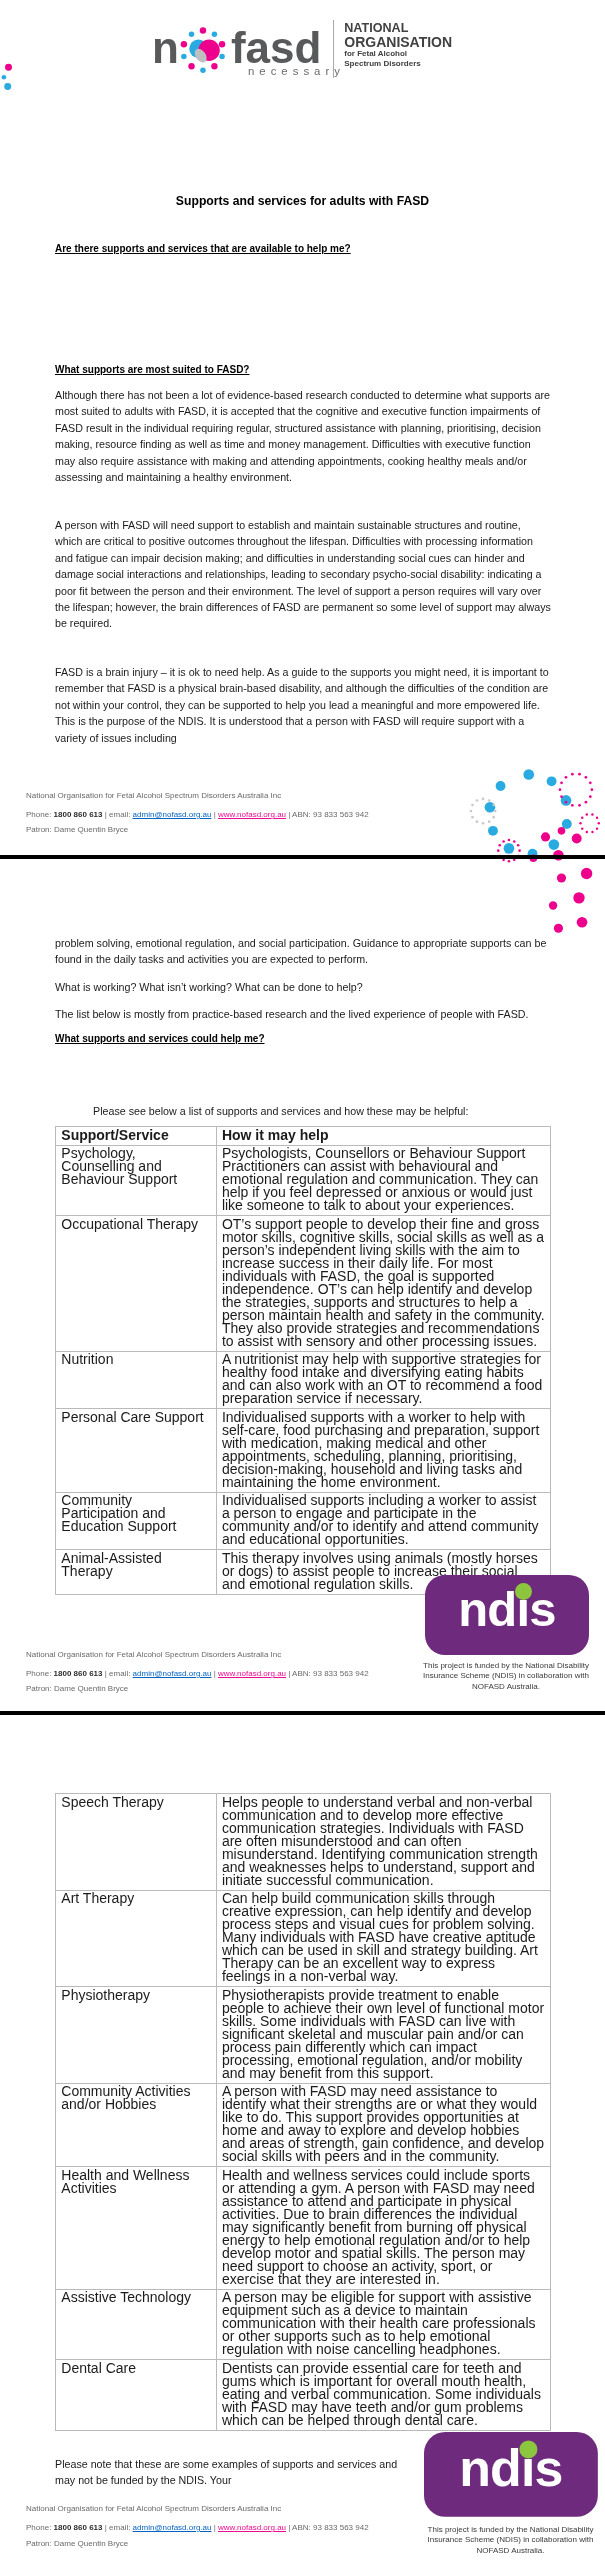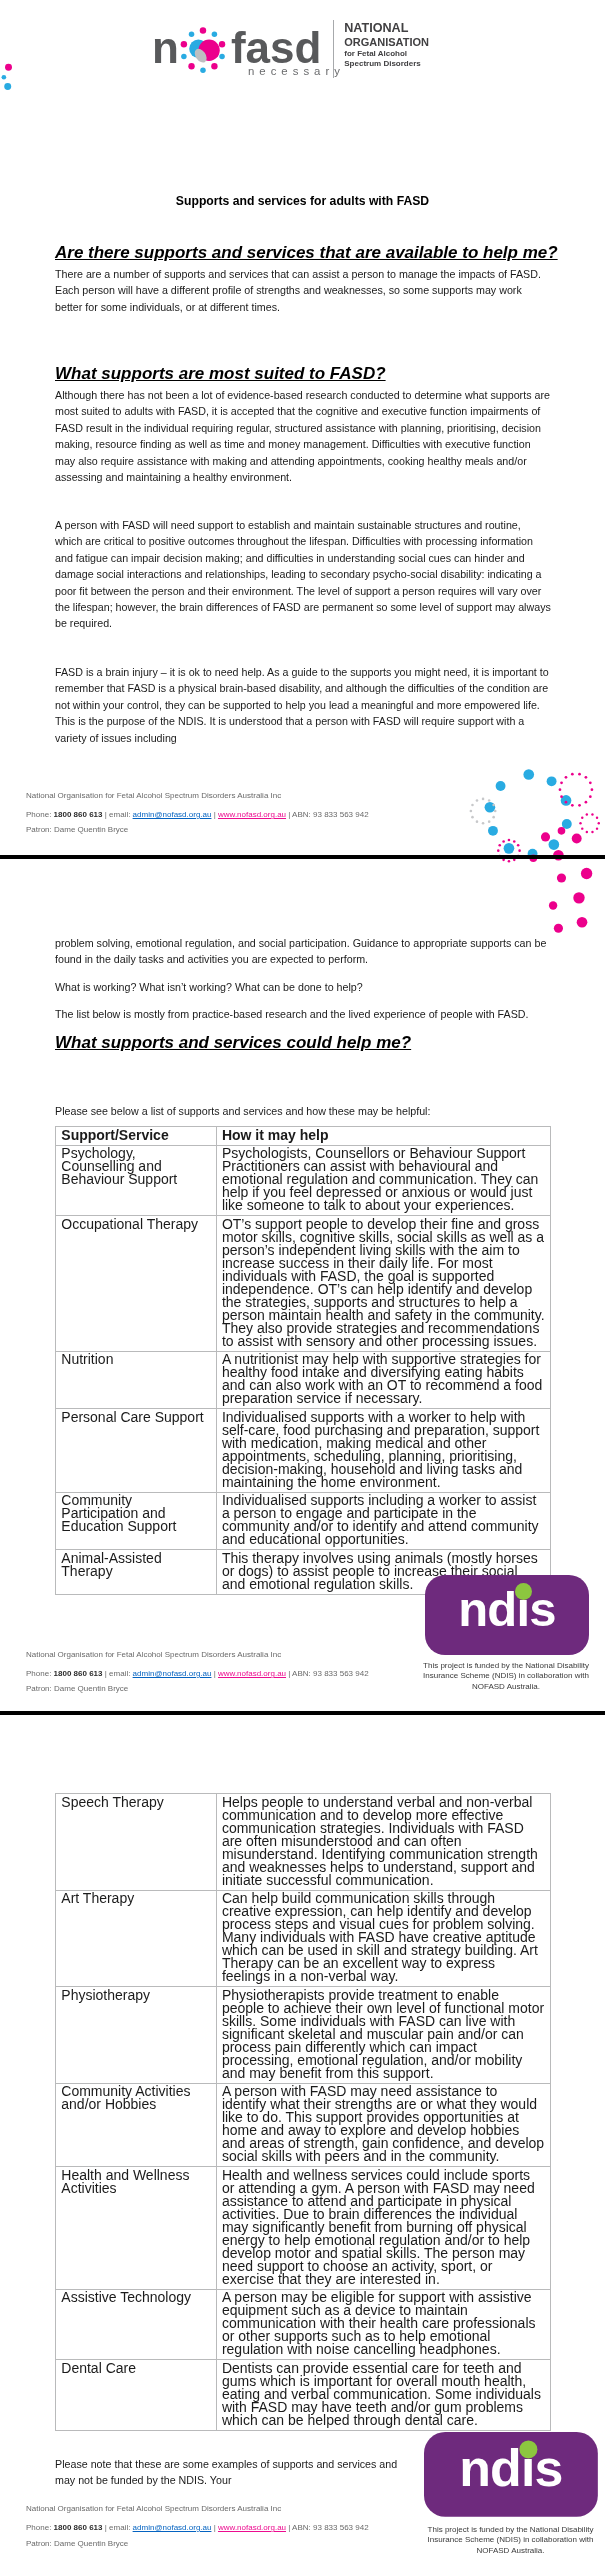--- a/index.html
+++ b/index.html
@@ -18,26 +18,26 @@
     font-size:44px; font-weight:600; color:#58595b; letter-spacing:0px; line-height:44px;
   }
   .brand-blob { margin:0 1.5px; }
   .brand-sub {
     position:absolute; left:96px; top:47px;
     font-size:11.4px; letter-spacing:5px; color:#6a6b6d; font-weight:500;
   }
   .brand-divider { width:1.5px; height:58px; background:#a7a9ac; margin:1.5px 10px 0 11.4px; }
   .brand-org { padding-top:3px; color:#414042; }
   .org1 { font-size:12.6px; font-weight:bold; line-height:14.5px; }
-  .org2 { font-size:11px; font-weight:bold; line-height:13px; }
+  .org2 { font-size:14px; font-weight:bold; line-height:13px; }
   .org3, .org4 { font-size:8px; font-weight:bold; line-height:10px; }
 
   
   .center-title { left:0; width:605px; text-align:center; font-weight:bold; font-size:12.2px; color:#000; }
-  .heading { left:55px; font-size:17px; font-weight:bold; color:#000; text-decoration:underline;font-style:italic; }
+  .heading { left:55px; font-size:10px; font-weight:bold; color:#000; text-decoration:underline; }
   .body-text { left:55px; width:496px; font-size:10.7px; line-height:16.4px; color:#1b1b1b; }
 
   
   .tbl { border-collapse:collapse; width:496px; table-layout:fixed;
          font-size:14px; line-height:13px; color:#1b1b1b; }
   .tbl td { border:0.8px solid #b9babb; vertical-align:top; padding:1.5px 5.3px 3px 5.3px; }
   .tbl td.c1 { width:149px; }
   .tbl .hdr td { font-weight:bold; }
 
   
@@ -95,21 +95,20 @@
       <div class="org1">NATIONAL</div>
       <div class="org2">ORGANISATION</div>
       <div class="org3">for Fetal Alcohol</div>
       <div class="org4">Spectrum Disorders</div>
     </div>
   </div>
 
   <div class="abs center-title" style="top:157px;margin-top:37px;">Supports and services for adults with FASD</div>
 
   <div class="abs heading" style="top:243px;">Are there supports and services that are available to help me?</div>
-  <div class="abs body-text" style="top:266px;">There are a number of supports and services that can assist a person to manage the impacts of FASD. Each person will have a different profile of strengths and weaknesses, so some supports may work better for some individuals, or at different times.</div>
 
   <div class="abs heading" style="top:364px;">What supports are most suited to FASD?</div>
   <div class="abs body-text" style="top:387px;">Although there has not been a lot of evidence-based research conducted to determine what supports are most suited to adults with FASD, it is accepted that the cognitive and executive function impairments of FASD result in the individual requiring regular, structured assistance with planning, prioritising, decision making, resource finding as well as time and money management. Difficulties with executive function may also require assistance with making and attending appointments, cooking healthy meals and/or assessing and maintaining a healthy environment.</div>
   <div class="abs body-text" style="top:517px;">A person with FASD will need support to establish and maintain sustainable structures and routine, which are critical to positive outcomes throughout the lifespan. Difficulties with processing information and fatigue can impair decision making; and difficulties in understanding social cues can hinder and damage social interactions and relationships, leading to secondary psycho-social disability:  indicating a poor fit between the person and their environment. The level of support a person requires will vary over the lifespan; however, the brain differences of FASD are permanent so some level of support may always be required.</div>
   <div class="abs body-text" style="top:664px;">FASD is a brain injury – it is ok to need help. As a guide to the supports you might need, it is important to remember that FASD is a physical brain-based disability, and although the difficulties of the condition are not within your control, they can be supported to help you lead a meaningful and more empowered life. This is the purpose of the NDIS. It is understood that a person with FASD will require support with a variety of issues including</div>
 
   <div class="abs foot" style="top:791px;">National Organisation for Fetal Alcohol Spectrum Disorders Australia Inc</div>
   <div class="abs foot" style="top:810px;">
     <span>Phone: </span><b>1800 860 613</b><span> | email: </span><a class="lnk-email">admin@nofasd.org.au</a><span> | </span><a class="lnk-web">www.nofasd.org.au</a><span> | ABN: 93 833 563 942</span>
   </div>
@@ -194,21 +193,21 @@
         <circle cx="137" cy="292" r="6"></circle>
     </g>
   </svg>
 
   <div class="page-sep" style="top:855px;"></div>
 
   <div class="abs body-text" style="top:935px;">problem solving, emotional regulation, and social participation. Guidance to appropriate supports can be found in the daily tasks and activities you are expected to perform.</div>
   <div class="abs body-text" style="top:979px;">What is working? What isn’t working? What can be done to help?</div>
   <div class="abs body-text" style="top:1006px;">The list below is mostly from practice-based research and the lived experience of people with FASD.</div>
   <div class="abs heading" style="top:1033px;">What supports and services could help me?</div>
-  <div class="abs body-text" style="top:1103px;">Please see below a list of supports and services and how these may be helpful:</div>
+  <div class="abs body-text" style="top:1103px;margin-left:38px;">Please see below a list of supports and services and how these may be helpful:</div>
 
   <div class="abs" style="left:55px;top:1126px;">
     <table class="tbl">
       <tbody>
           <tr class="hdr">
         <td class="c1">Support/Service</td>
         <td>How it may help</td>
       </tr>
       <tr>
         <td class="c1">Psychology, Counselling and Behaviour Support</td>

